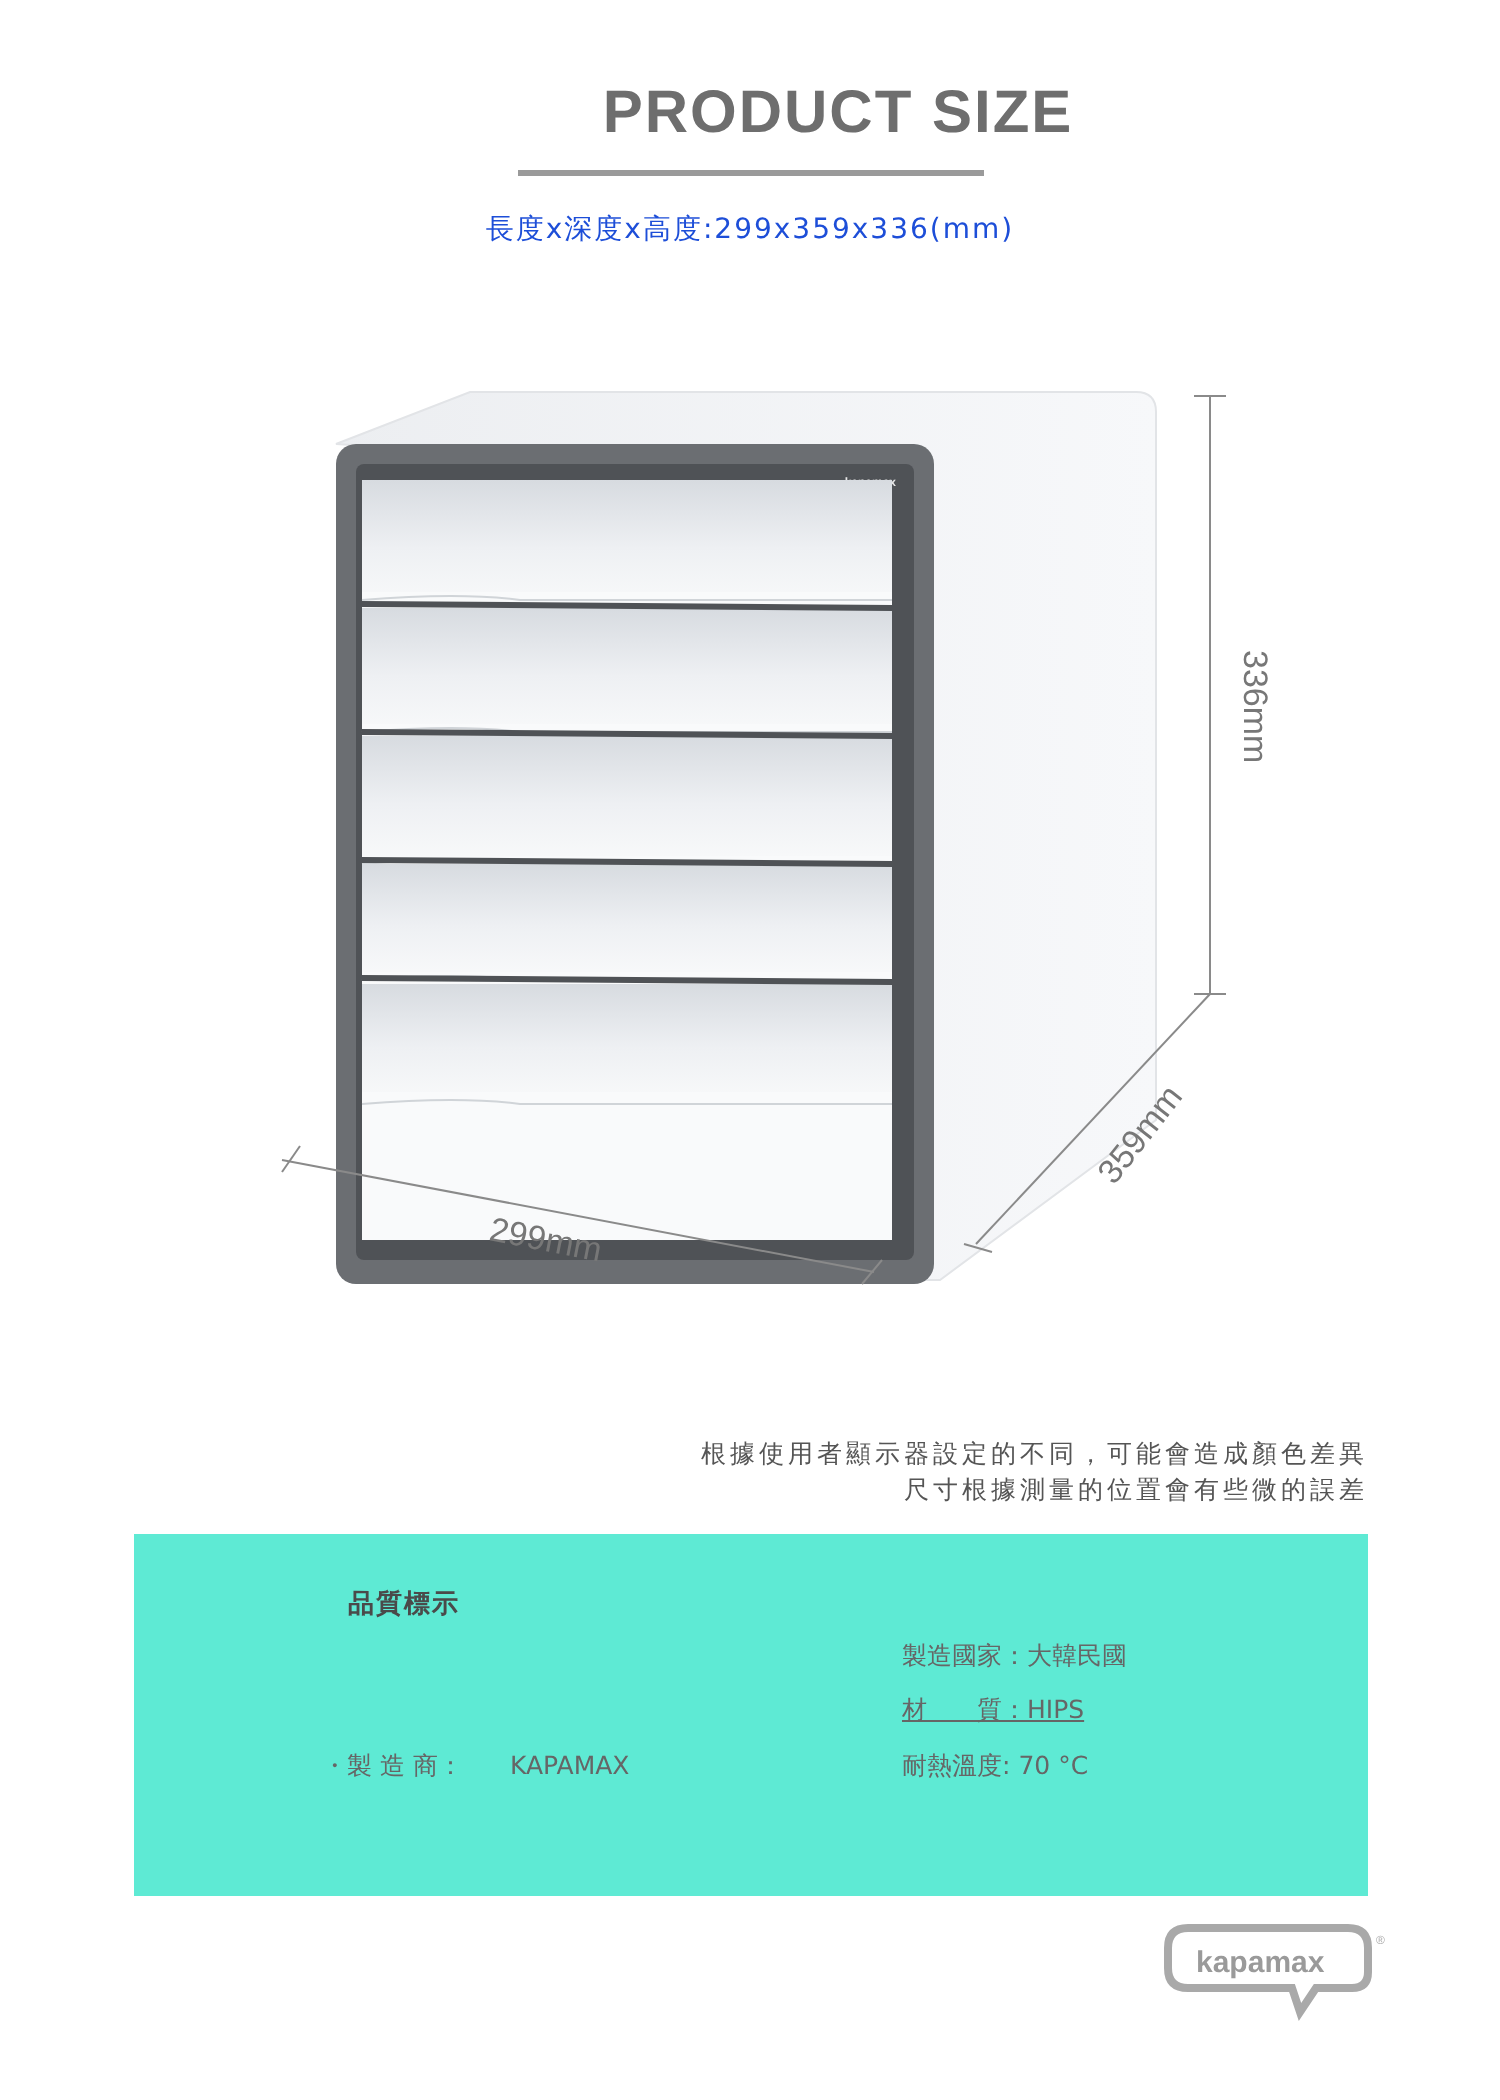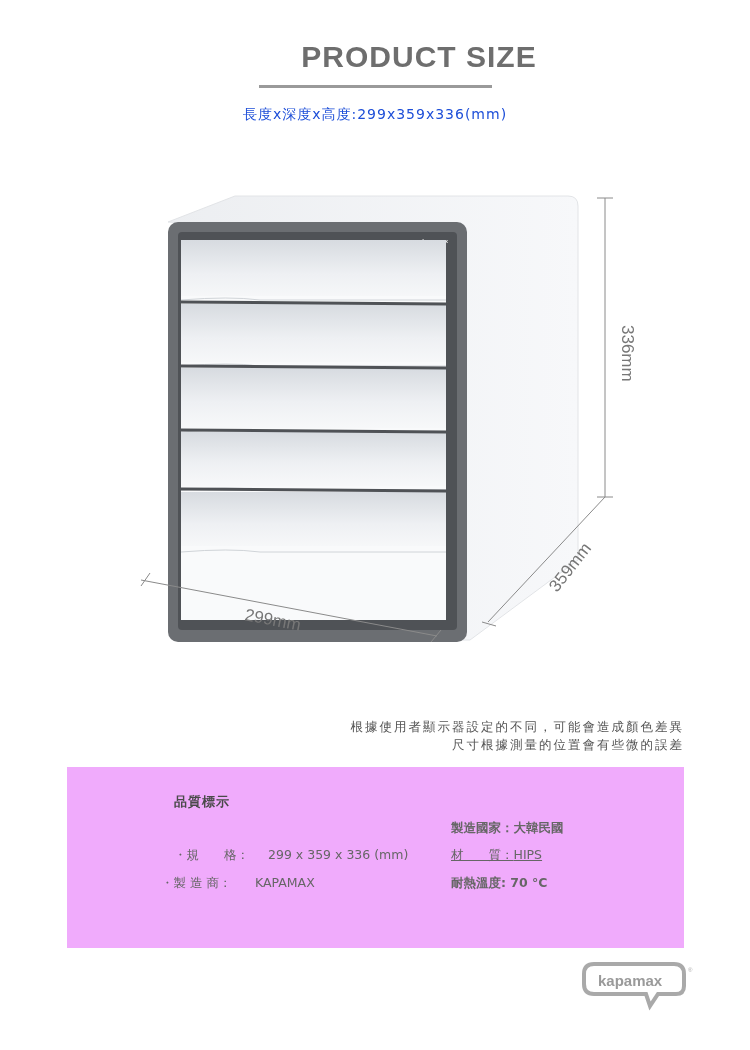--- a/index.html
+++ b/index.html
@@ -2,21 +2,21 @@
 <html><head>
 <meta charset="utf-8">
 <style>
   html,body{margin:0;padding:0;background:#ffffff;}
   body{width:750px;height:1050px;position:relative;overflow:hidden;font-family:"DejaVu Sans","Liberation Sans",sans-serif;color:#555;}
   .title{position:absolute;left:0;top:40px;width:750px;text-align:center;font-family:"Liberation Sans",sans-serif;font-weight:bold;font-size:30px;color:#6e6e6e;letter-spacing:1px;padding-left:44px;}
   .title-rule{position:absolute;left:259px;top:85px;width:233px;height:3px;background:#9a9a9a;}
   .dims{position:absolute;left:0;top:106px;width:750px;text-align:center;font-size:14px;color:#1d4ed8;letter-spacing:1px;}
   .figure{position:absolute;left:0;top:0;width:750px;height:700px;}
   .note{position:absolute;right:66px;top:718px;text-align:right;font-size:12.5px;line-height:18px;color:#555;letter-spacing:2px;}
-  .spec{position:absolute;left:67px;top:767px;width:617px;height:181px;background:#f0abfc;}
+  .spec{position:absolute;left:67px;top:767px;width:617px;height:181px;background:#5eead4;}
   .spec-title{position:absolute;left:107px;top:26px;font-size:13px;font-weight:bold;color:#4a4a4a;letter-spacing:1px;}
   .row{position:absolute;font-size:12.5px;color:#666;white-space:nowrap;}
   .lbl{display:inline-block;width:94px;}
   .logo{position:absolute;left:578px;top:960px;width:120px;height:52px;}
 </style>
 </head>
 <body>
 
 <div class="title">PRODUCT SIZE</div>
 <div class="title-rule"></div>
@@ -90,34 +90,31 @@
 </svg>
 
 <div class="note">
   <div>根據使用者顯示器設定的不同，可能會造成顏色差異</div>
   <div>尺寸根據測量的位置會有些微的誤差</div>
 </div>
 
 <div class="spec">
   <div class="spec-title">品質標示</div>
 
-  <div class="row" style="left:107px;top:80px;">
-    <span class="lbl">・規　　格：</span><span>299 x 359 x 336 (mm)</span>
-  </div>
   <div class="row" style="left:94px;top:108px;">
     <span class="lbl">・製 造 商：</span><span>KAPAMAX</span>
   </div>
 
-  <div class="row" style="left:384px;top:53px;font-weight:bold;">
+  <div class="row" style="left:384px;top:53px;">
     <span>製造國家：</span><span>大韓民國</span>
   </div>
   <div class="row" style="left:384px;top:80px;text-decoration:underline;">
     <span>材　　質：</span><span>HIPS</span>
   </div>
-  <div class="row" style="left:384px;top:108px;font-weight:bold;">
+  <div class="row" style="left:384px;top:108px;">
     <span>耐熱溫度:</span><span> 70 °C</span>
   </div>
 </div>
 
 <svg class="logo" viewBox="0 0 120 52" xmlns="http://www.w3.org/2000/svg">
   <path d="M16 4 L96 4 Q106 4 106 14 L106 26 Q106 34 98 34 L80 34 L72 46 L68 34 L16 34 Q6 34 6 24 L6 14 Q6 4 16 4 Z" fill="none" stroke="#a9a9a9" stroke-width="4"></path>
   <text x="20" y="26" font-size="15" font-weight="bold" fill="#9a9a9a" font-family="Liberation Sans, sans-serif">kapamax</text>
   <text x="110" y="12" font-size="6" fill="#aaa" font-family="Liberation Sans, sans-serif">®</text>
 </svg>
 

